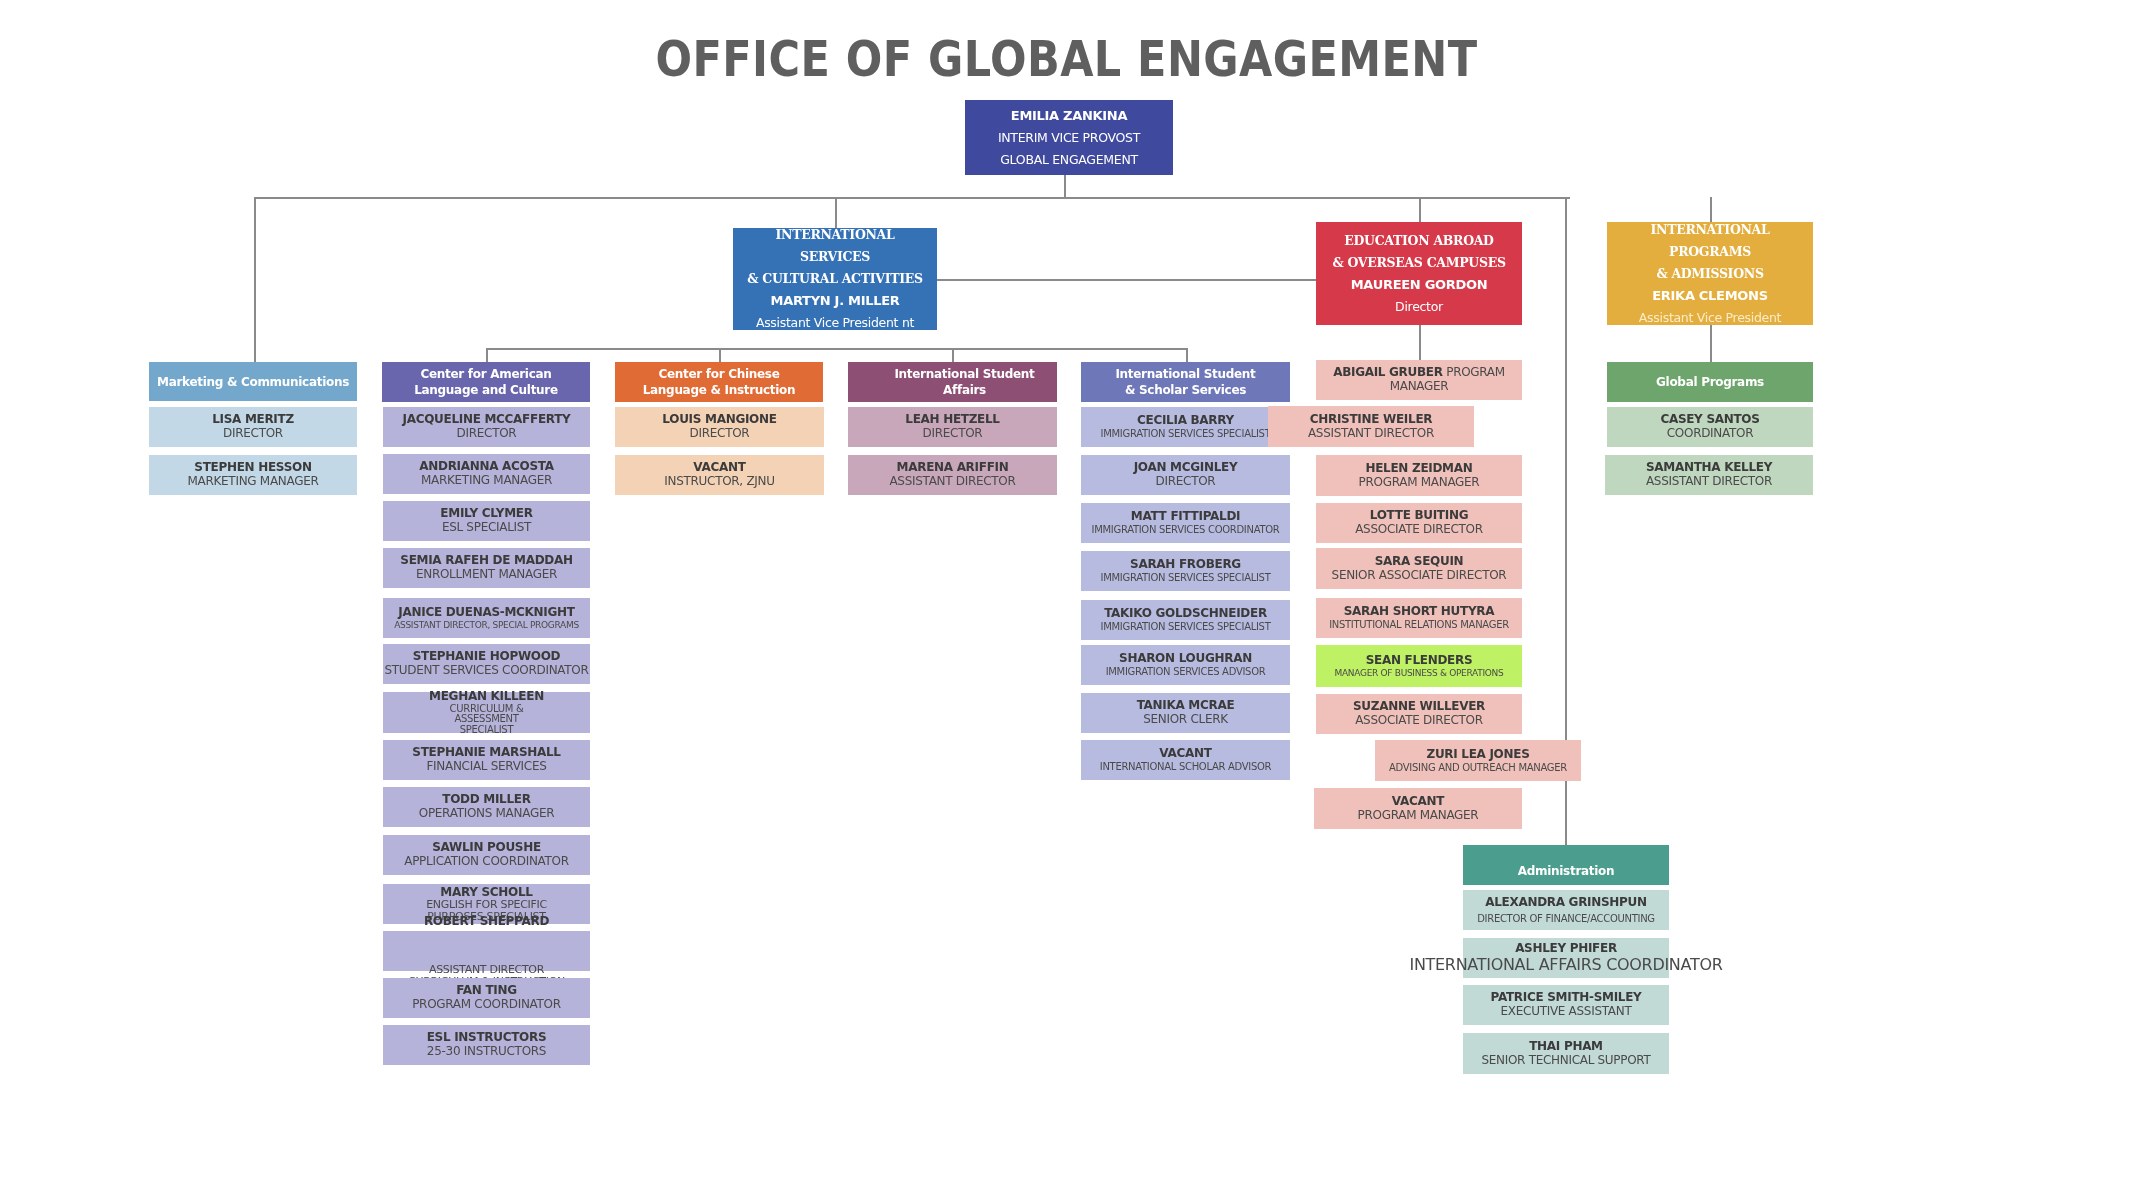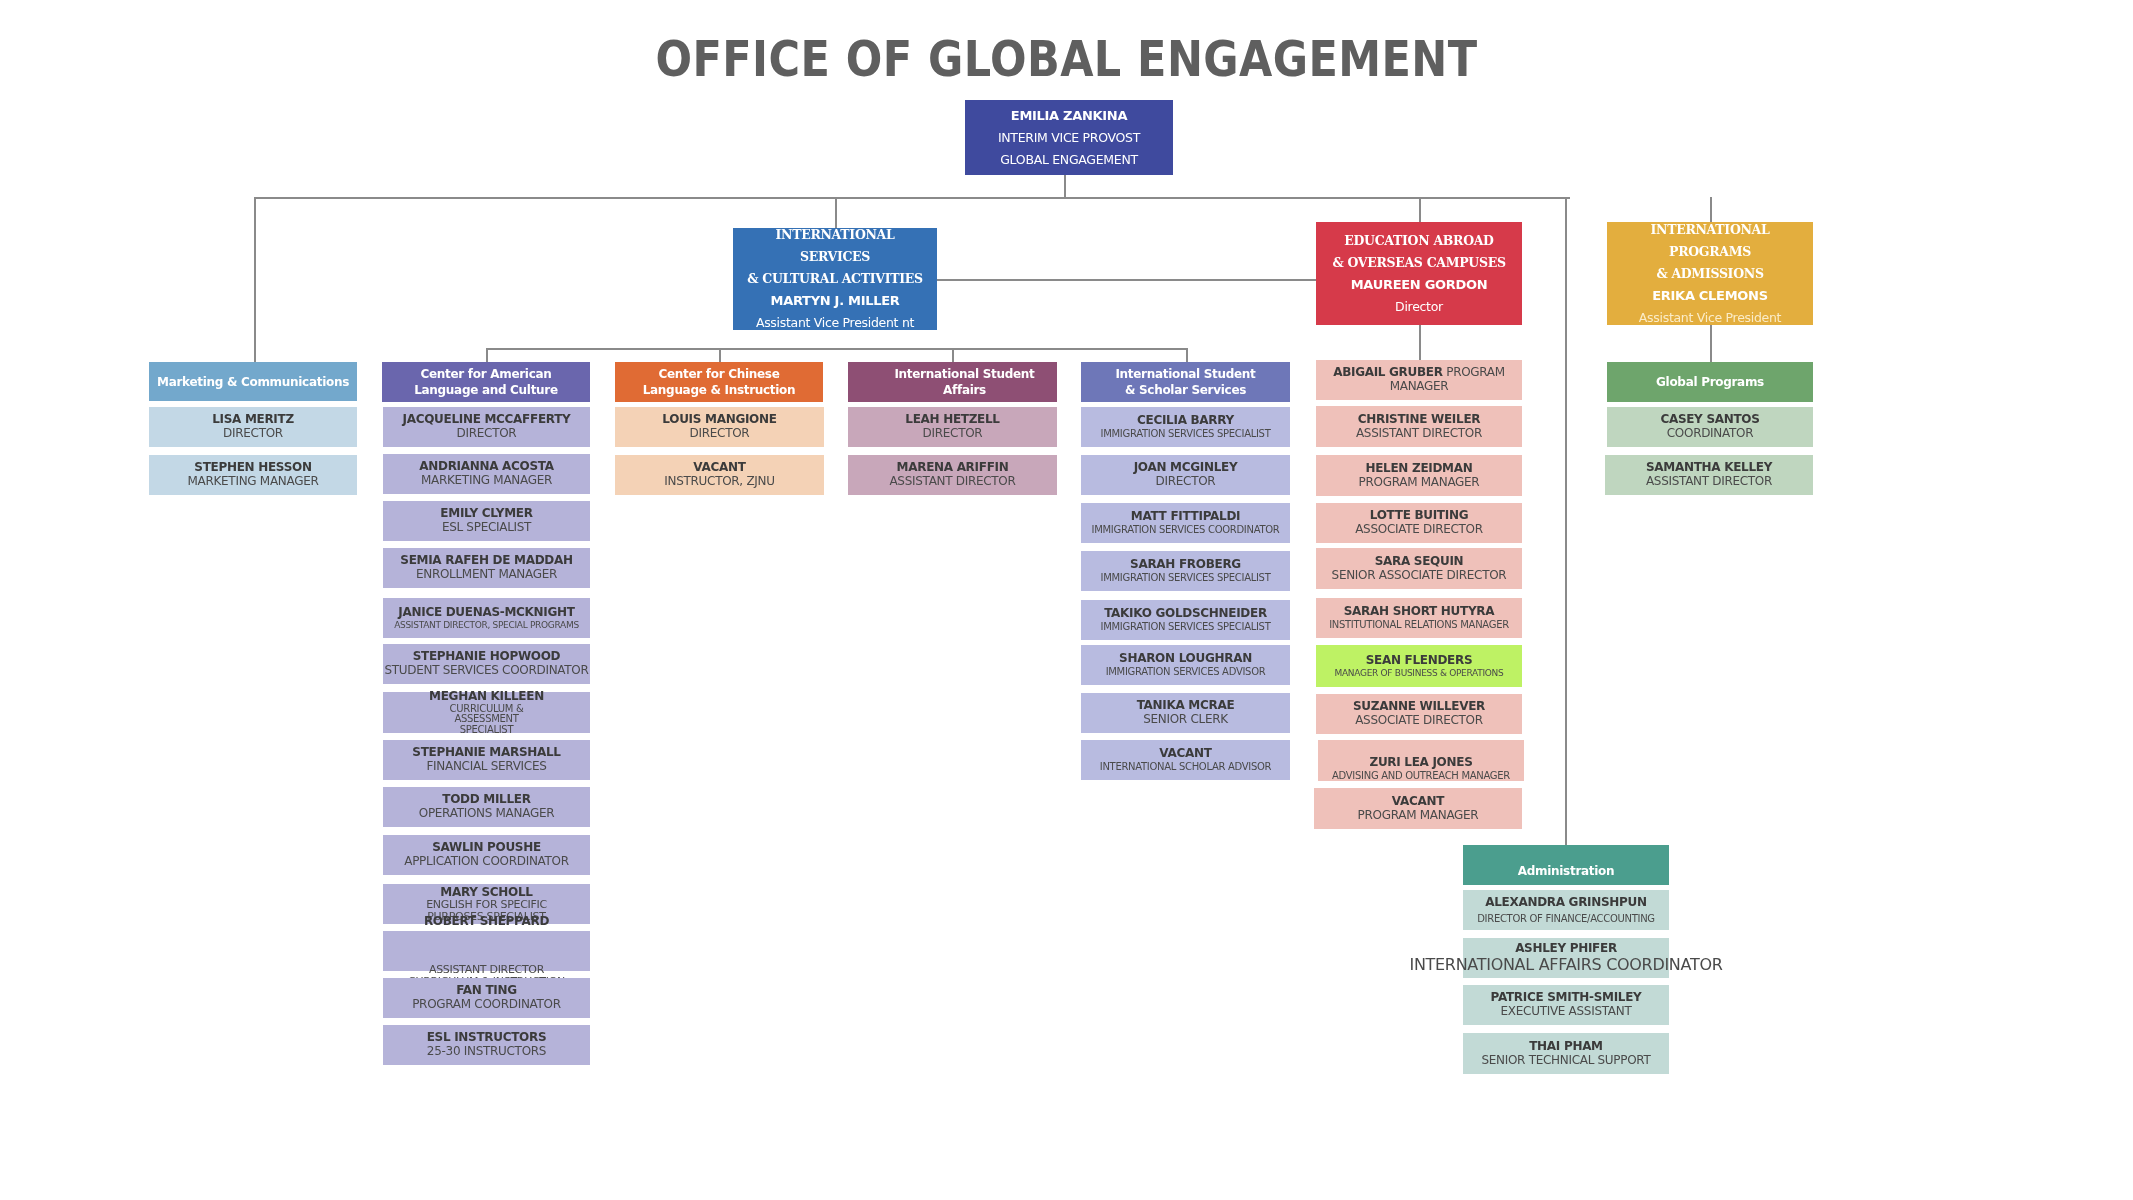--- a/index.html
+++ b/index.html
@@ -213,21 +213,21 @@
   <div class="nm">VACANT</div>
   <div class="rl sm" style="font-size:10px;">INTERNATIONAL SCHOLAR ADVISOR</div>
 </div>
 
 <div class="box staff" style="left:1316px; top:360px; width:206px; height:40px; background:#efc1ba;">
   <div style="font-size:12px; color:#3b3b3b; letter-spacing:-0.3px;">
     <span style="font-weight:bold;">ABIGAIL GRUBER</span>
     <span style="color:#4a4a4a;">PROGRAM MANAGER</span>
   </div>
 </div>
-<div class="box staff" style="left:1316px; top:406px; width:206px; height:41px; background:#efc1ba;">
+<div class="box staff" style="left:1268px; top:406px; width:206px; height:41px; background:#efc1ba;">
   <div class="nm">CHRISTINE WEILER</div>
   <div class="rl">ASSISTANT DIRECTOR</div>
 </div>
 <div class="box staff" style="left:1316px; top:455px; width:206px; height:41px; background:#efc1ba;">
   <div class="nm">HELEN ZEIDMAN</div>
   <div class="rl">PROGRAM MANAGER</div>
 </div>
 <div class="box staff" style="left:1316px; top:503px; width:206px; height:40px; background:#efc1ba;">
   <div class="nm">LOTTE BUITING</div>
   <div class="rl">ASSOCIATE DIRECTOR</div>
@@ -241,21 +241,21 @@
   <div class="rl sm" style="font-size:10px;">INSTITUTIONAL RELATIONS MANAGER</div>
 </div>
 <div class="box staff" style="left:1316px; top:645px; width:206px; height:42px; background:#bef264;">
   <div class="nm">SEAN FLENDERS</div>
   <div class="rl sm">MANAGER OF BUSINESS &amp; OPERATIONS</div>
 </div>
 <div class="box staff" style="left:1316px; top:694px; width:206px; height:40px; background:#efc1ba;">
   <div class="nm">SUZANNE WILLEVER</div>
   <div class="rl">ASSOCIATE DIRECTOR</div>
 </div>
-<div class="box staff" style="left:1318px; top:740px; width:206px; height:41px; background:#efc1ba;justify-content:flex-end;">
+<div class="box staff" style="left:1375px; top:740px; width:206px; height:41px; background:#efc1ba;">
   <div class="nm">ZURI LEA JONES</div>
   <div class="rl sm" style="font-size:10px;">ADVISING AND OUTREACH MANAGER</div>
 </div>
 <div class="box staff" style="left:1314px; top:788px; width:208px; height:41px; background:#efc1ba;">
   <div class="nm">VACANT</div>
   <div class="rl">PROGRAM MANAGER</div>
 </div>
 
 <div class="box staff" style="left:1607px; top:407px; width:206px; height:40px; background:#bfd6bf;">
   <div class="nm">CASEY SANTOS</div>

